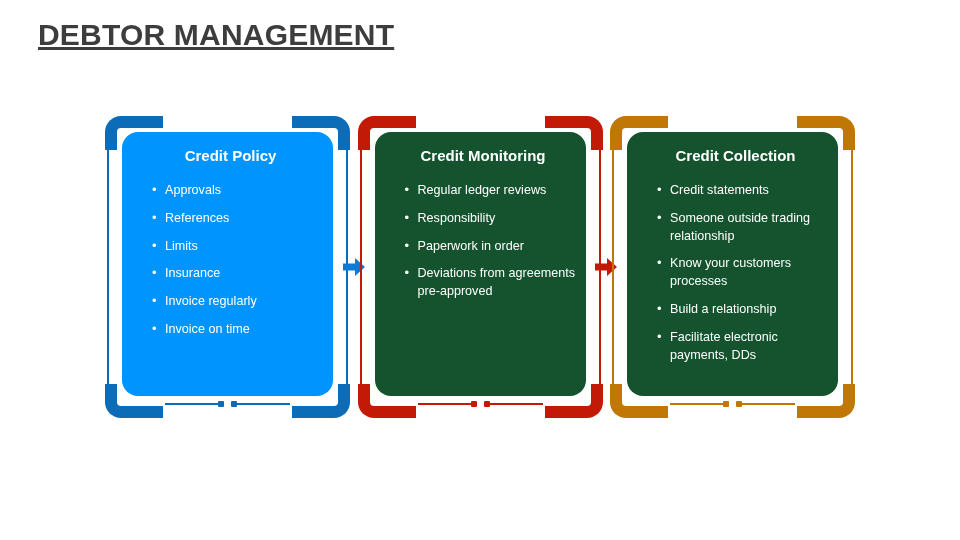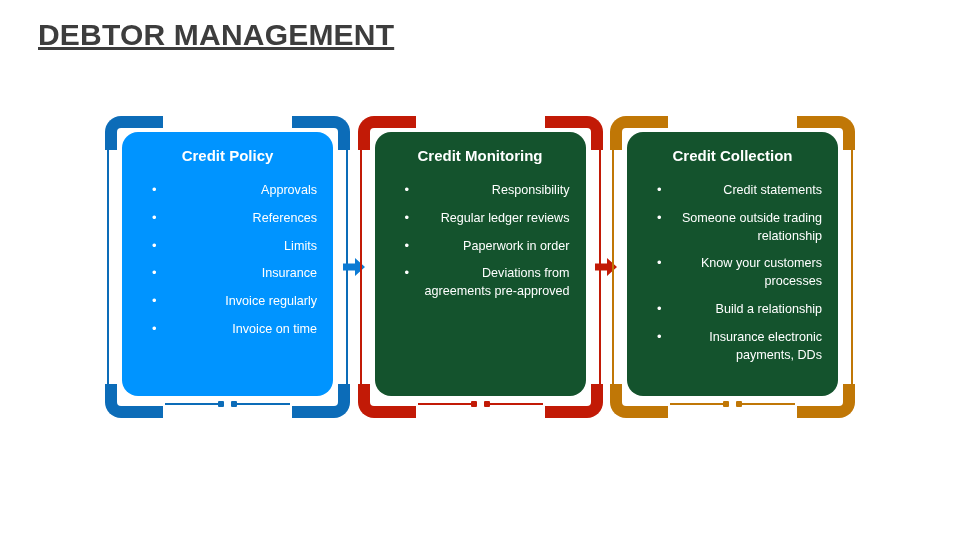--- a/index.html
+++ b/index.html
@@ -127,21 +127,21 @@
 
   
   .panel {
     position: absolute;
     left: 17px;
     top: 16px;
     right: 17px;
     bottom: 22px;
     border-radius: 16px;
     box-sizing: border-box;
-    padding: 12px 8px 10px 8px;
+    padding: 12px 2px 10px 8px;
     overflow: hidden;
   }
 
   .card-title {
     text-align: center;
     color: #ffffff;
     font-size: 15px;
     font-weight: bold;
     line-height: 1.25;
     margin: 3px 0 16px 0;
@@ -152,21 +152,20 @@
     margin: 0;
     padding: 0 8px 0 22px;
   }
   .bullets li {
     position: relative;
     color: #ffffff;
     font-size: 12.6px;
     line-height: 1.42;
     margin-bottom: 10px;
     padding-left: 13px;
-    text-align: right;
   }
   .bullets li::before {
     content: "\2022";
     position: absolute;
     left: 0;
     top: -1px;
     font-size: 13px;
     line-height: 1.42;
     color: #ffffff;
   }
@@ -228,22 +227,22 @@
       <div class="corner bl" style="border-color: rgb(194, 26, 6);"></div>
       <div class="corner br" style="border-color: rgb(194, 26, 6);"></div>
       <div class="rail-l" style="background: rgb(194, 26, 6);"></div>
       <div class="rail-r" style="background: rgb(194, 26, 6);"></div>
       <div class="tick-l" style="background: rgb(194, 26, 6);"></div>
       <div class="tick-r" style="background: rgb(194, 26, 6);"></div>
     </div>
     <div class="panel" style="background: #14532d;">
       <div class="card-title">Credit Monitoring</div>
       <ul class="bullets">
+        <li>Regular ledger reviews</li>
         <li>Responsibility</li>
-        <li>Regular ledger reviews</li>
         <li>Paperwork in order</li>
         <li>Deviations from agreements pre-approved</li>
       </ul>
     </div>
   </div>
 
   <div class="arrow-slot">
     <div class="arrow">
       <svg viewBox="0 0 22 19" xmlns="http://www.w3.org/2000/svg">
         <path d="M0 6 H12 V0.5 L22 9.5 L12 18.5 V13 H0 Z" fill="#C21A06"></path>
@@ -262,18 +261,18 @@
       <div class="tick-l" style="background: rgb(192, 119, 6);"></div>
       <div class="tick-r" style="background: rgb(192, 119, 6);"></div>
     </div>
     <div class="panel" style="background: #14532d;">
       <div class="card-title">Credit Collection</div>
       <ul class="bullets">
         <li>Credit statements</li>
         <li>Someone outside trading relationship</li>
         <li>Know your customers processes</li>
         <li>Build a relationship</li>
-        <li>Insurance electronic payments, DDs</li>
+        <li>Facilitate electronic payments, DDs</li>
       </ul>
     </div>
   </div>
 
 </div>
 
 </body></html>

